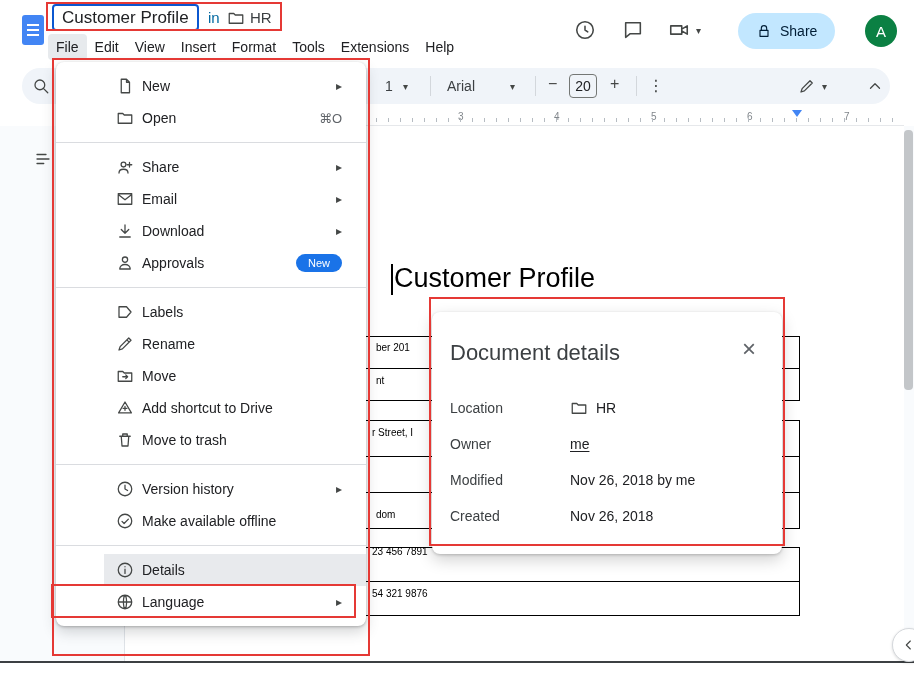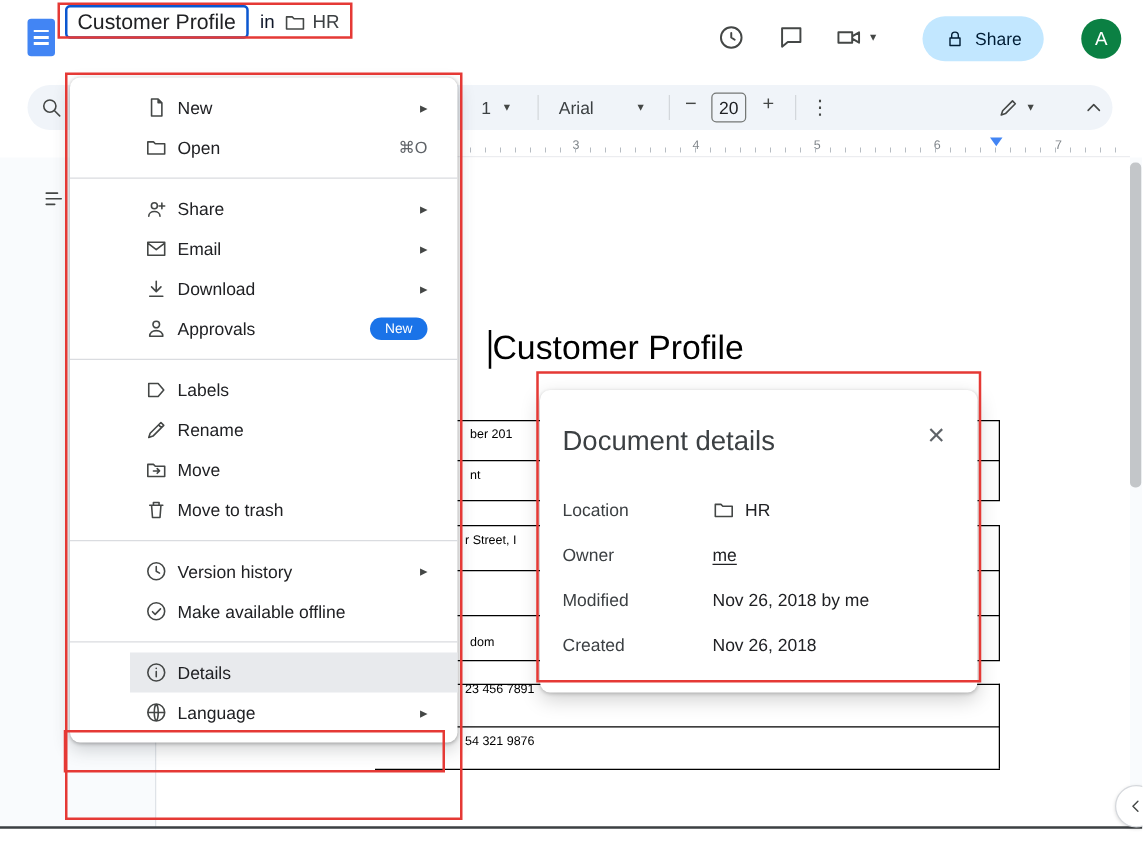--- a/index.html
+++ b/index.html
@@ -16,21 +16,21 @@
   .abs{position:absolute}
 
   
   .docs-logo{left:22px;top:15px;width:22px;height:30px;background:var(--docs_blue);
     border-radius:3px;display:flex;align-items:center;justify-content:center;}
   .logo-lines{width:12px;height:13px;
     background:repeating-linear-gradient(#fff 0 2px,transparent 2px 5px);}
   .title-input{left:52px;top:4px;height:27px;line-height:23px;padding:0 8px;
     font-size:17px;color:#202124;background:#fff;
     border:2px solid var(--title_border_blue);border-radius:4px;}
-  .loc-prefix{left:208px;top:9px;font-size:15px;color:#0f172a;}
+  .loc-prefix{left:208px;top:9px;font-size:15px;color:#0369a1;}
   .hdr-folder{left:227px;top:9px;}
   .hdr-folder-name{left:250px;top:9px;font-size:15px;color:#3c4043;}
   .hdr-icon-btn{width:34px;height:34px;border-radius:50%;display:flex;
     align-items:center;justify-content:center;cursor:pointer;}
   .caret{font-size:10px;color:#444746;}
   .share-btn{left:738px;top:13px;height:36px;padding:0 18px;border-radius:20px;
     background:var(--share_bg);color:var(--share_text);display:flex;align-items:center;
     gap:8px;font-size:14px;font-weight:500;cursor:pointer;}
   .share-btn [data-icon]{color:var(--share_text);}
   .avatar{left:865px;top:15px;width:32px;height:32px;border-radius:50%;
@@ -153,20 +153,30 @@
   <div class="abs share-btn">
     <span class="i16" data-icon="lock">
         <svg viewBox="0 0 24 24">
           <path d="M8 11V8a4 4 0 0 1 8 0v3 M6 11h12v9H6z"></path>
         </svg>
       </span>
     <span>Share</span>
   </div>
   <div class="abs avatar">A</div>
 
+  <div class="abs menubar">
+    <span class="menubar-item active">File</span>
+    <span class="menubar-item">Edit</span>
+    <span class="menubar-item">View</span>
+    <span class="menubar-item">Insert</span>
+    <span class="menubar-item">Format</span>
+    <span class="menubar-item">Tools</span>
+    <span class="menubar-item">Extensions</span>
+    <span class="menubar-item">Help</span>
+  </div>
 
   <div class="abs toolbar-pill"></div>
   <span class="abs i18" style="left:32px;top:77px;cursor:pointer;" data-icon="search">
       <svg viewBox="0 0 24 24">
         <path d="M10.5 4a6.5 6.5 0 1 1 0 13 6.5 6.5 0 0 1 0-13z M15.5 15.5L21 21"></path>
       </svg>
     </span>
   <span class="abs tb" style="left:385px;top:78px;">1</span>
   <span class="abs caret" style="left:403px;top:81px;">▾</span>
   <div class="abs tb-sep" style="left:430px;"></div>
@@ -336,20 +346,28 @@
     </div>
     <div class="menu-item">
       <span class="mi-ic" data-icon="@file_menu.items.9.icon">
           <svg viewBox="0 0 24 24">
             <path d="M3 6h6l2 2h10v11H3z M9 13h6 M13 10.5l2.5 2.5-2.5 2.5"></path>
           </svg>
         </span>
       <span class="mi-label">Move</span>
     </div>
     <div class="menu-item">
+      <span class="mi-ic" data-icon="@file_menu.items.10.icon">
+          <svg viewBox="0 0 24 24">
+            <path d="M12 4l8.5 14.5h-17z M12 10v5 M9.5 12.5h5"></path>
+          </svg>
+        </span>
+      <span class="mi-label">Add shortcut to Drive</span>
+    </div>
+    <div class="menu-item">
       <span class="mi-ic" data-icon="@file_menu.items.11.icon">
           <svg viewBox="0 0 24 24">
             <path d="M5 7h14 M9 7V4h6v3 M7 7l1 13h8l1-13z"></path>
           </svg>
         </span>
       <span class="mi-label">Move to trash</span>
     </div>
     <div class="menu-divider"></div>
     <div class="menu-item">
       <span class="mi-ic" data-icon="@file_menu.items.12.icon">

